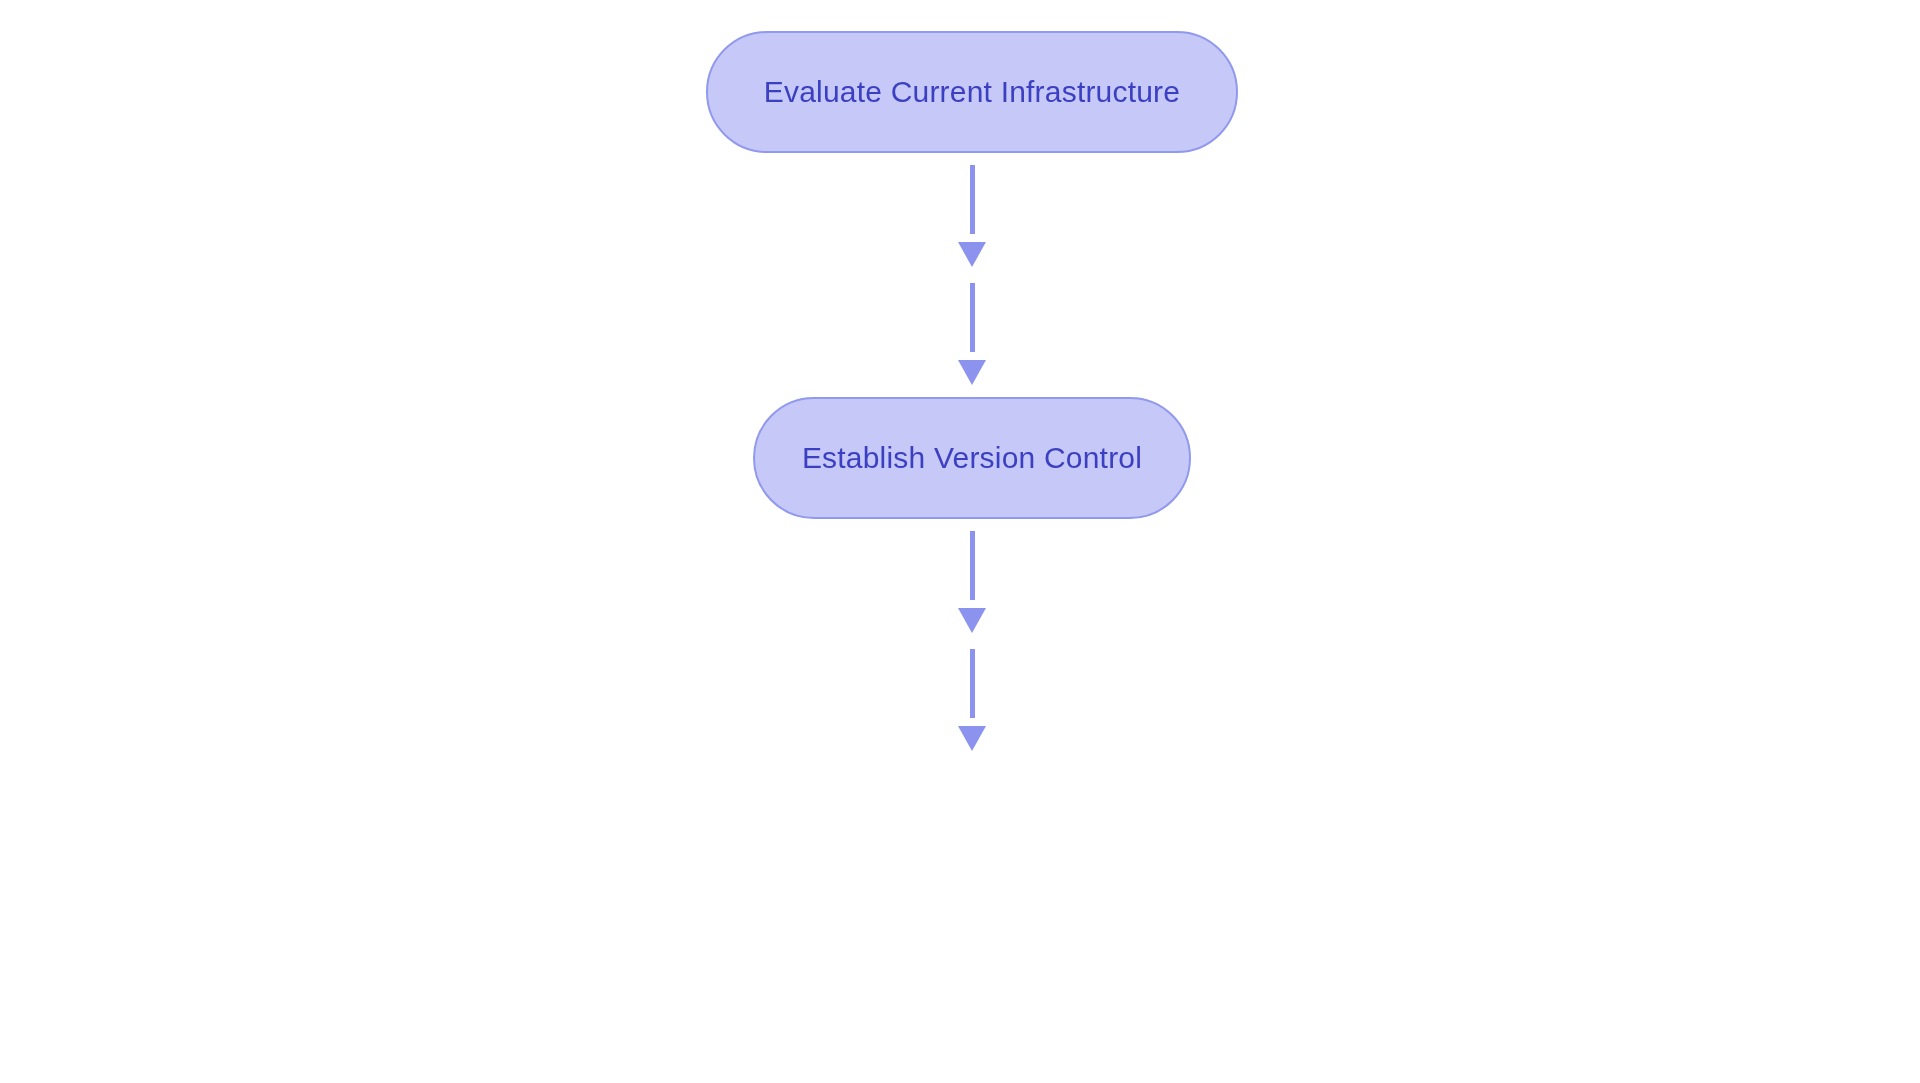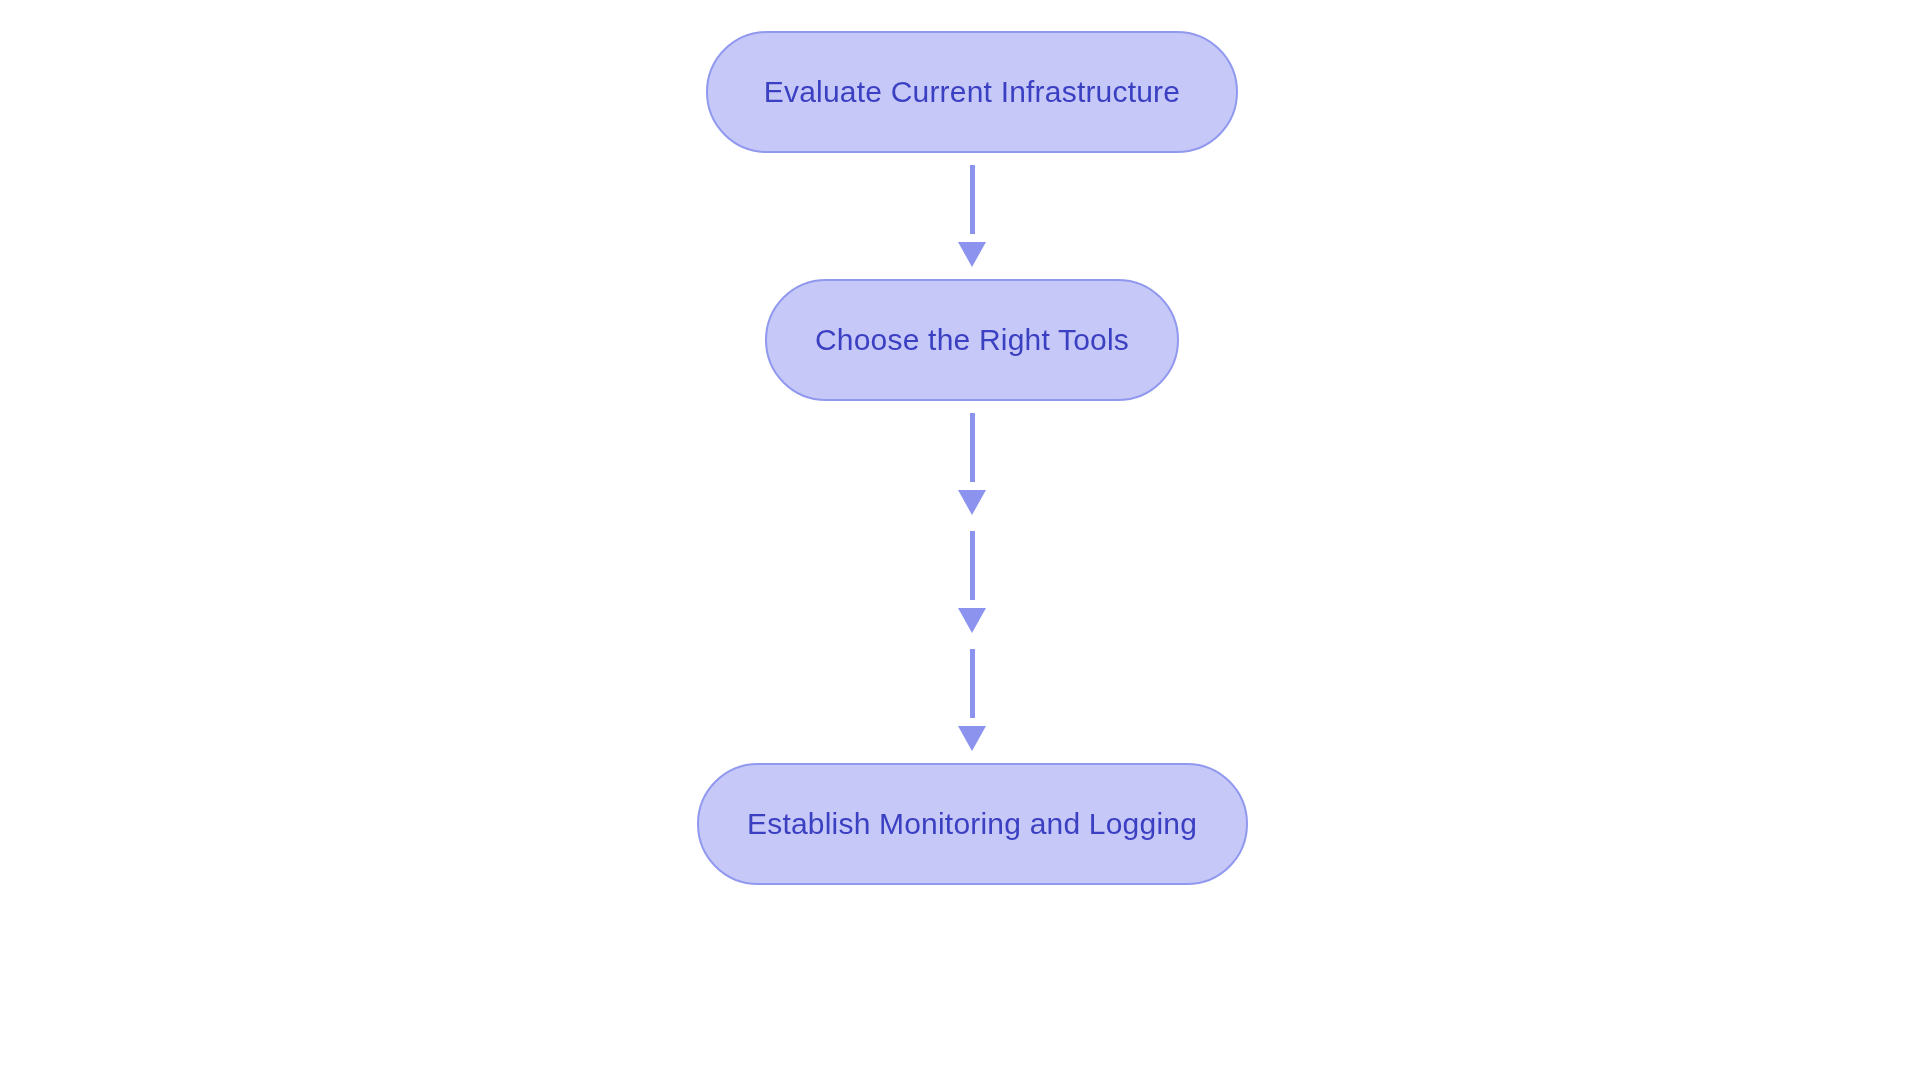--- a/index.html
+++ b/index.html
@@ -74,38 +74,35 @@
 
   <div class="node w1">
     <span>Evaluate Current Infrastructure</span>
   </div>
 
   <div class="arrow">
     <div class="arrow-shaft"></div>
     <div class="arrow-head"></div>
   </div>
 
-  <div class="node w2">
-    <span>Choose the Right Tools</span>
+
+  <div class="arrow">
+    <div class="arrow-shaft"></div>
+    <div class="arrow-head"></div>
+  </div>
+
+  <div class="node w3">
+    <span>Establish Version Control</span>
   </div>
 
   <div class="arrow">
     <div class="arrow-shaft"></div>
     <div class="arrow-head"></div>
   </div>
 
 
   <div class="arrow">
     <div class="arrow-shaft"></div>
     <div class="arrow-head"></div>
   </div>
 
 
-  <div class="arrow">
-    <div class="arrow-shaft"></div>
-    <div class="arrow-head"></div>
-  </div>
-
-  <div class="node w5">
-    <span>Establish Monitoring and Logging</span>
-  </div>
-
 </div>
 
 </body></html>

